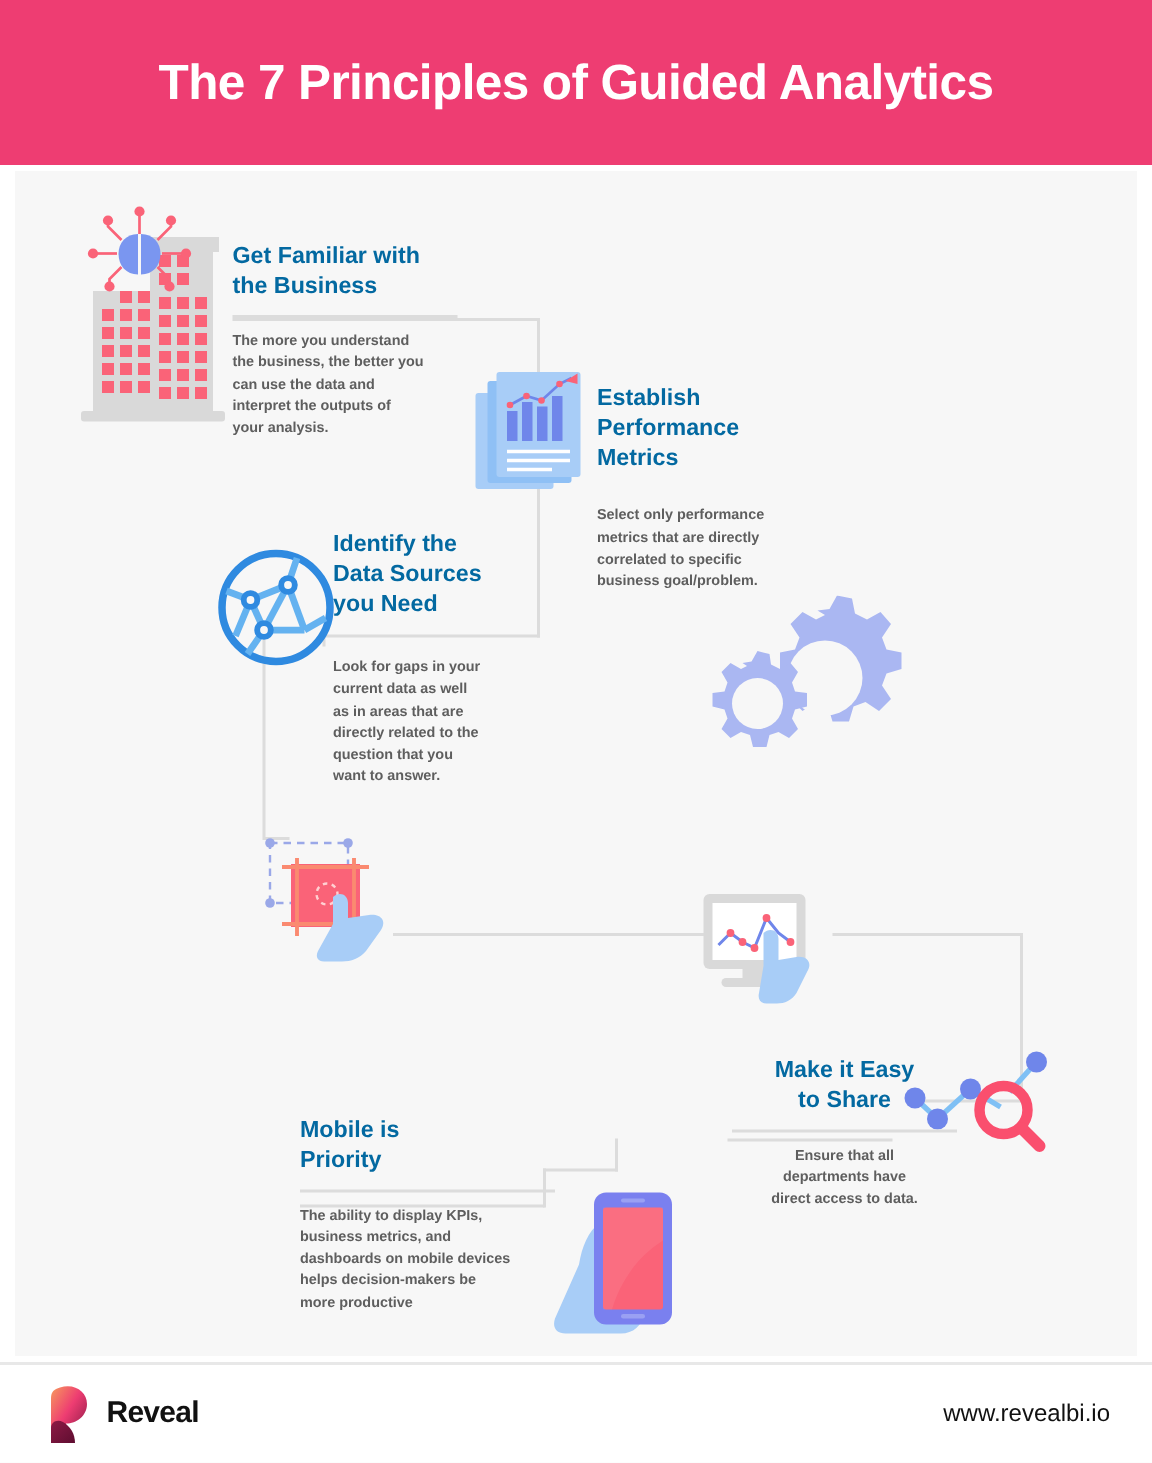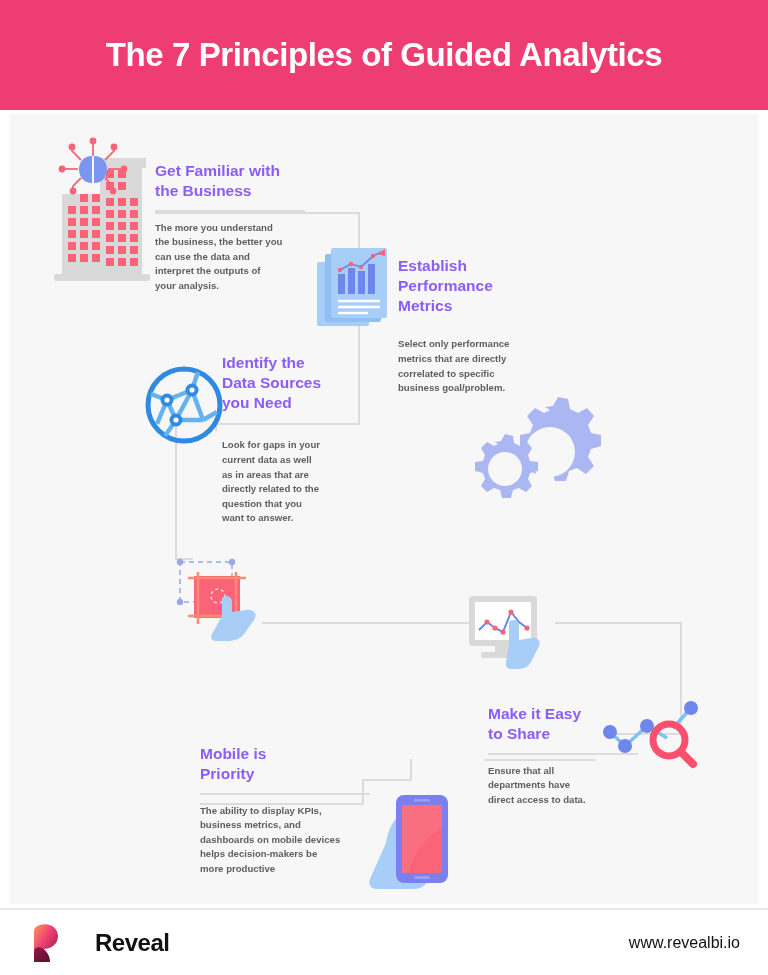--- a/index.html
+++ b/index.html
@@ -39,21 +39,21 @@
   
   .conn { position: absolute; background: #dcdcdc; }
   .conn.h { height: 2px; }
   .conn.v { width: 2px; }
 
   
   .block { position: absolute; }
   .block h3 {
     font-size: 15.5px;
     font-weight: bold;
-    color: #8b5cf6;
+    color: #0369a1;
     line-height: 1.28;
     white-space: pre-line;
   }
   .rule {
     height: 2px; background: #dcdcdc;
     margin-top: 9px; margin-bottom: 9px;
   }
   .block p {
     font-size: 9.6px;
     color: #5e5e5e;
@@ -72,23 +72,22 @@
     background: #ffffff;
     border-top: 2px solid #e8e8e8;
     display: flex; align-items: center;
   }
   .logo-wrap {
     position: absolute; left: 28px; top: 50%;
     transform: translateY(-50%);
     display: flex; align-items: center; gap: 7px;
   }
   .logo-text {
-    font-size: 24px; font-weight: bold; color: #111111;
+    font-size: 20px; font-weight: bold; color: #111111;
     letter-spacing: -0.5px;
-    margin-left: 24px;
   }
   .footer-url {
     position: absolute; right: 28px; top: 50%;
     transform: translateY(-50%);
     font-size: 16px; color: #111111;
   }
 </style>
 </head>
 <body>
 
@@ -344,21 +343,21 @@
         <g fill="#6f86ea">
           <circle cx="15" cy="38" r="7"></circle>
           <circle cx="30" cy="52" r="7"></circle>
           <circle cx="52" cy="32" r="7"></circle>
           <circle cx="96" cy="14" r="7"></circle>
         </g>
         <circle cx="74" cy="46" r="16" fill="none" stroke="#fa4f6e" stroke-width="7"></circle>
         <line x1="86" y1="58" x2="98" y2="70" stroke="#fa4f6e" stroke-width="8" stroke-linecap="round"></line>
       </svg>
     </div>
-    <div class="block" style="left:478px; top:590px; width:150px;">
+    <div class="block" style="left:478px; top:590px; width:150px;text-align:center;">
       <h3>Make it Easy
 to Share</h3>
       <div class="rule"></div>
       <p>Ensure that all
 departments have
 direct access to data.</p>
     </div>
 
     <div class="icon" style="left:352px; top:655px; width:96px; height:125px;">
       <svg width="96" height="125" viewBox="0 0 96 125">

